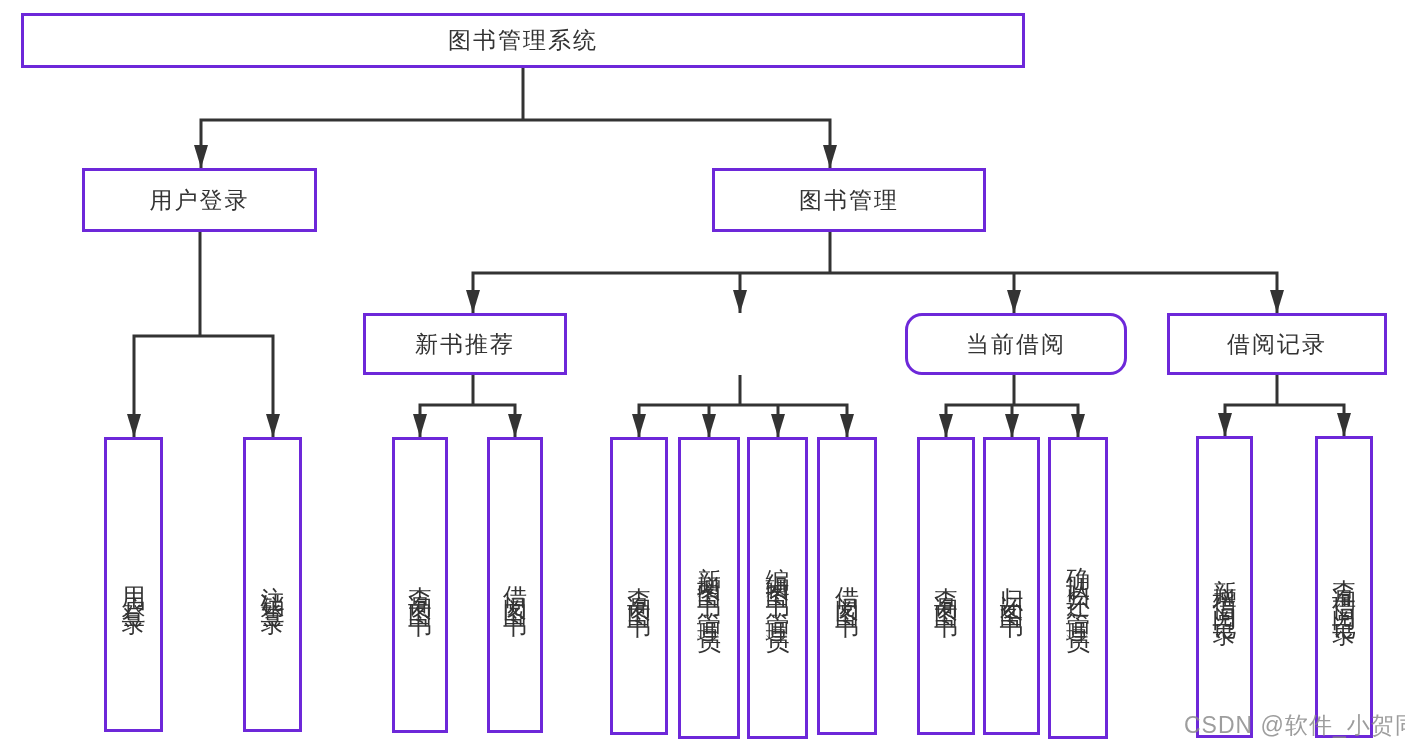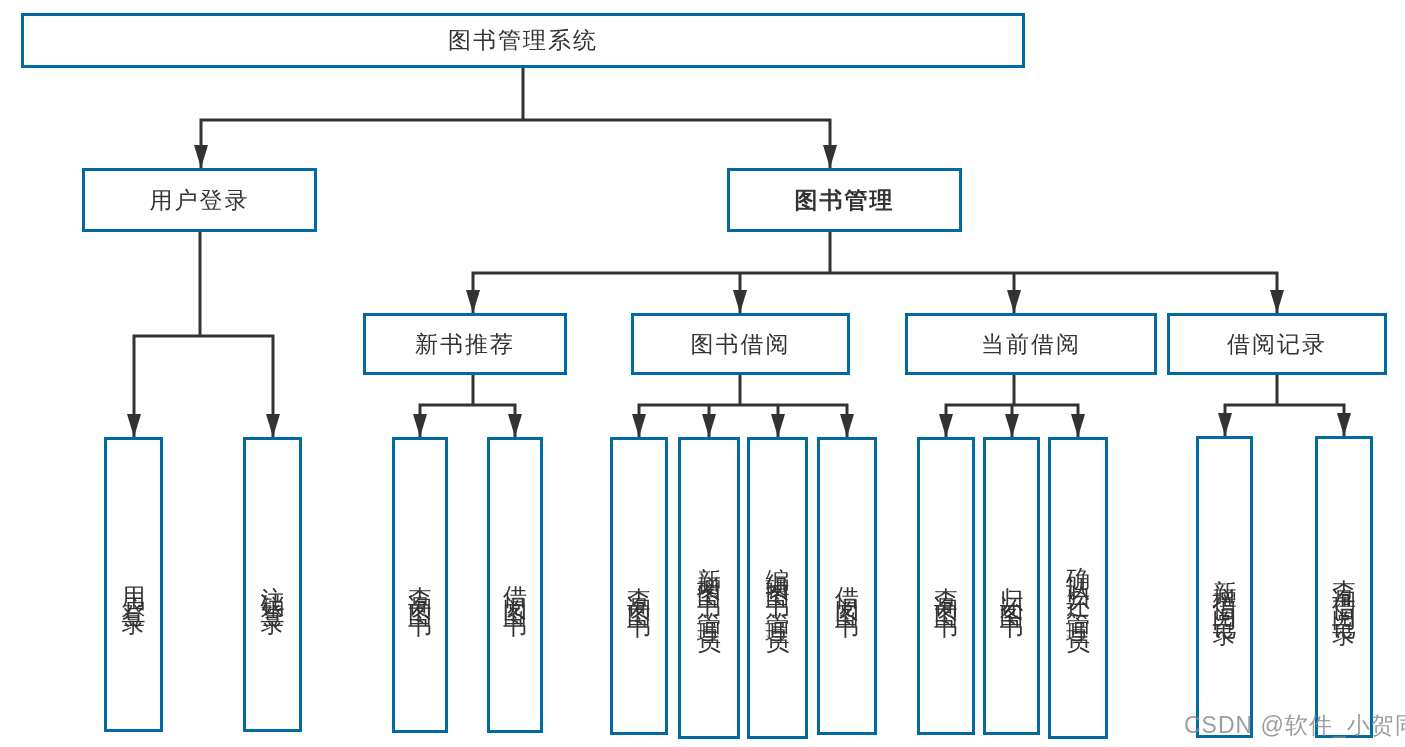--- a/index.html
+++ b/index.html
@@ -20,21 +20,21 @@
     position: absolute;
     left: 0;
     top: 0;
     width: 1405px;
     height: 747px;
     pointer-events: none;
   }
   .node {
     position: absolute;
     box-sizing: border-box;
-    border: 3px solid #0369a1;
+    border: 3px solid #6d28d9;
     background: #ffffff;
     display: flex;
     align-items: center;
     justify-content: center;
     color: #333333;
     font-size: 23px;
     letter-spacing: 2px;
     white-space: nowrap;
     z-index: 2;
   }
@@ -112,25 +112,24 @@
       <polygon points="1005,414 1019,414 1012,437"></polygon>
       <polygon points="1071,414 1085,414 1078,437"></polygon>
       <polygon points="1218,413 1232,413 1225,436"></polygon>
       <polygon points="1337,413 1351,413 1344,436"></polygon>
     </g>
   </svg>
 
   <div class="node" style="left:21px; top:13px; width:1004px; height:55px;">图书管理系统</div>
 
   <div class="node" style="left:82px; top:168px; width:235px; height:64px;">用户登录</div>
-  <div class="node" style="left:727px; top:168px; width:235px; height:64px;font-weight:bold;">图书管理</div>
+  <div class="node" style="left:712px; top:168px; width:274px; height:64px;">图书管理</div>
 
   <div class="node" style="left:363px; top:313px; width:204px; height:62px;">新书推荐</div>
-  <div class="node" style="left:631px; top:313px; width:219px; height:62px;">图书借阅</div>
-  <div class="node" style="left:905px; top:313px; width:252px; height:62px;">当前借阅</div>
+  <div class="node" style="left:905px; top:313px; width:222px; height:62px;border-radius:17px;">当前借阅</div>
   <div class="node" style="left:1167px; top:313px; width:220px; height:62px;">借阅记录</div>
 
   <div class="node leaf" style="left:104px; top:437px; width:59px; height:295px;">
     <span class="vtext">用户登录</span>
   </div>
   <div class="node leaf" style="left:243px; top:437px; width:59px; height:295px;">
     <span class="vtext">注销登录</span>
   </div>
 
   <div class="node leaf" style="left:392px; top:437px; width:56px; height:296px;">

